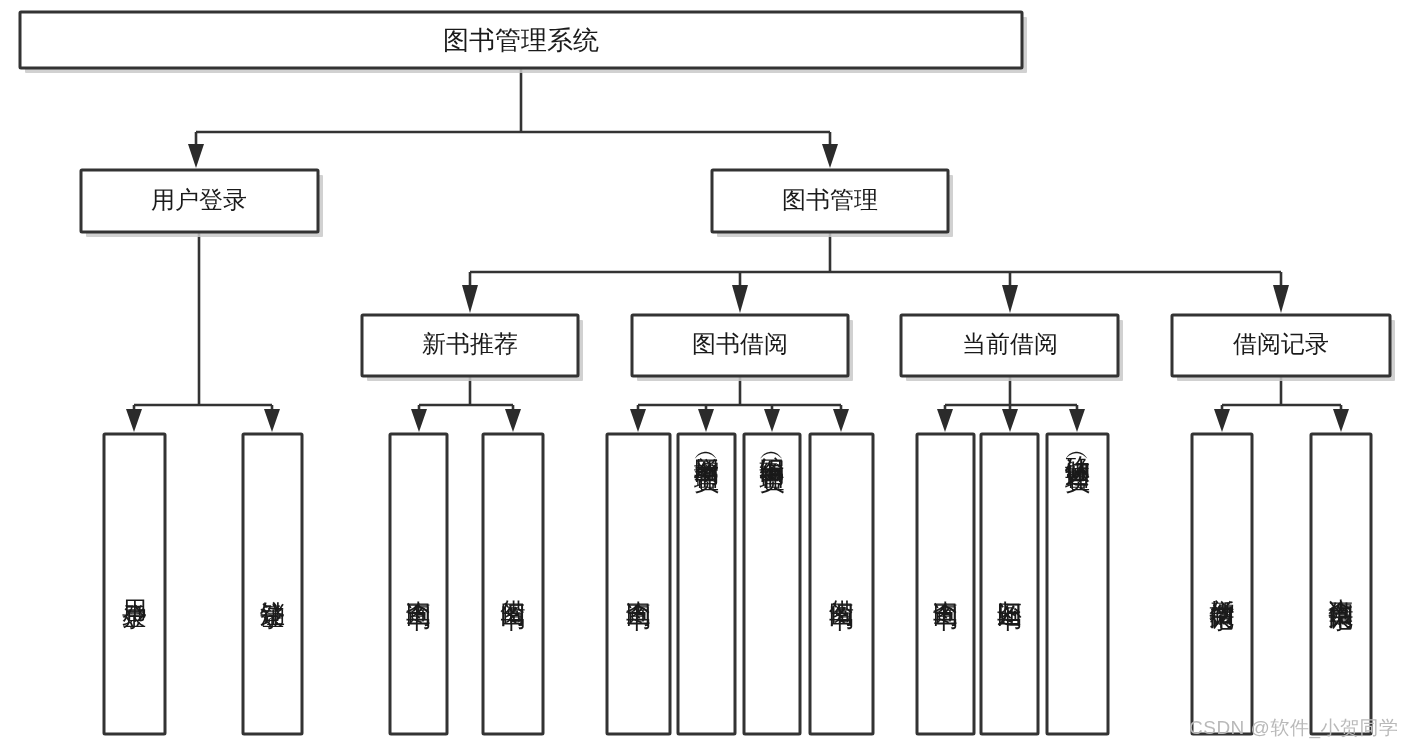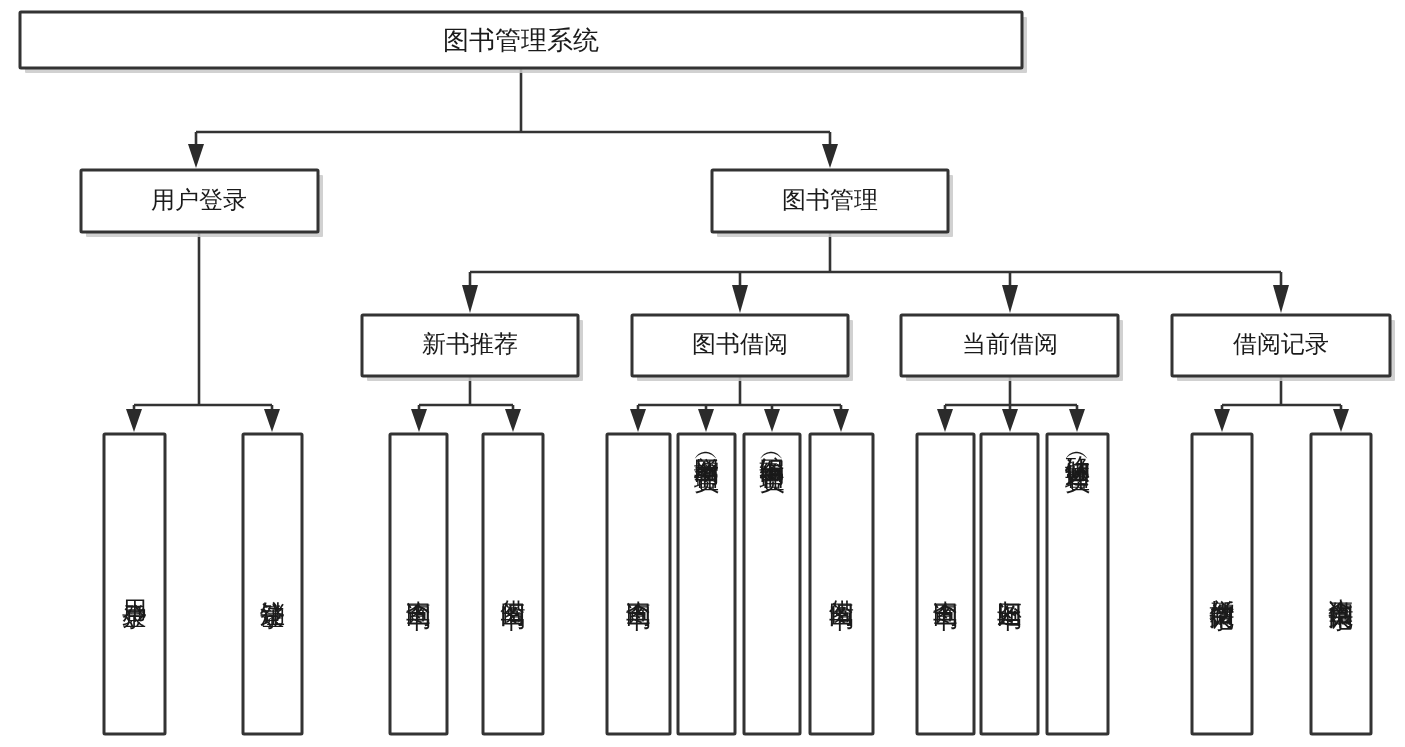--- a/index.html
+++ b/index.html
@@ -282,14 +282,15 @@
   </div>
 
   <div class="vlabel-wrap" style="left:1192px; top:434px; width:60px; height:300px;">
     <span class="vlabel" style="font-size:25px;">新增借阅记录</span>
   </div>
 
   <div class="vlabel-wrap" style="left:1311px; top:434px; width:60px; height:300px;">
     <span class="vlabel" style="font-size:25px;">查询借阅记录</span>
   </div>
 
+  <div id="watermark" style="left:1189px; top:715px;">CSDN @软件_小贺同学</div>
 
 </div>
 
 </body></html>

